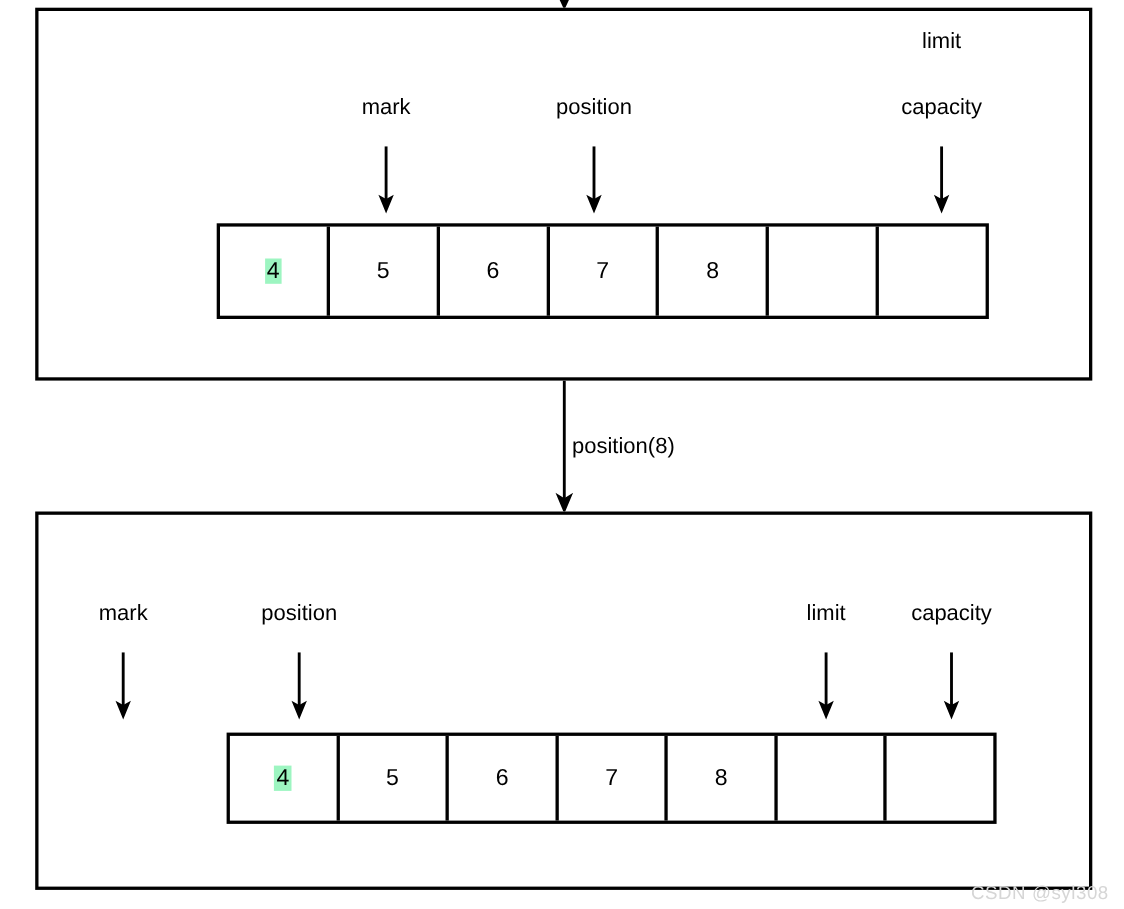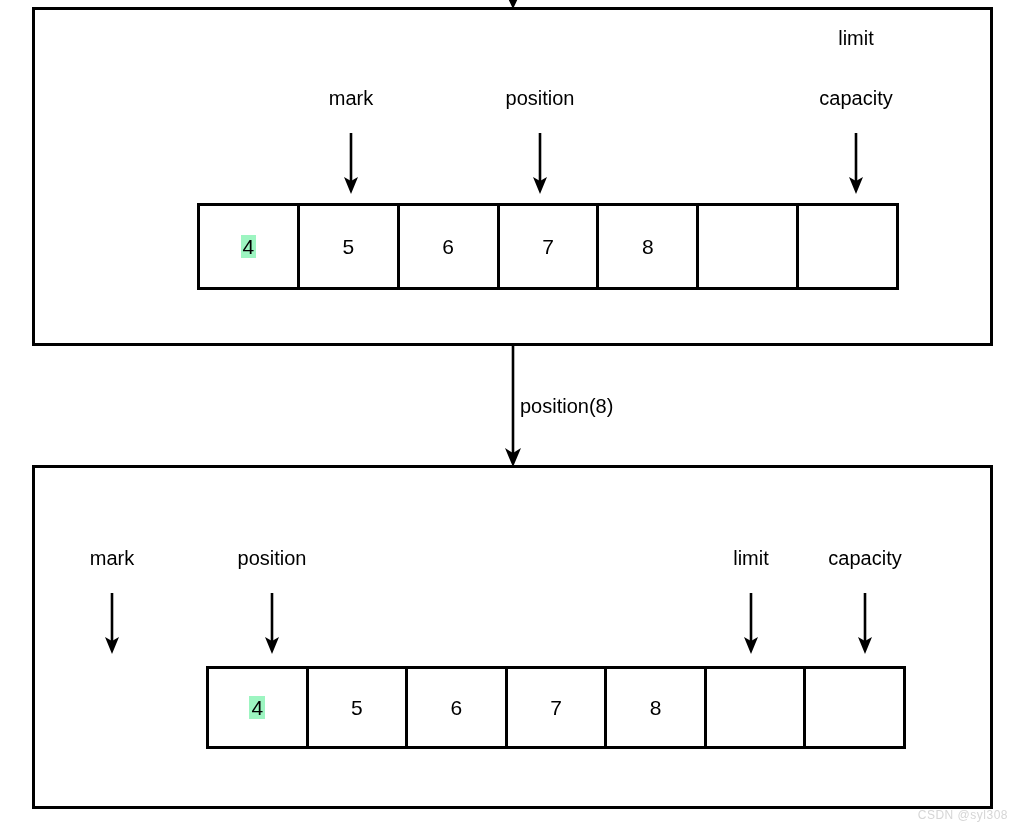--- a/index.html
+++ b/index.html
@@ -85,21 +85,21 @@
     font-size: 20px;
     line-height: 1;
     white-space: nowrap;
   }
 
   
   #watermark {
     position: absolute;
     right: 14px;
     bottom: 4px;
-    font-size: 12px;
+    font-size: 17px;
     color: #d6d6d6;
     letter-spacing: 0.5px;
     white-space: nowrap;
   }
 </style>
 </head>
 <body>
 
 <div id="stage">
 

